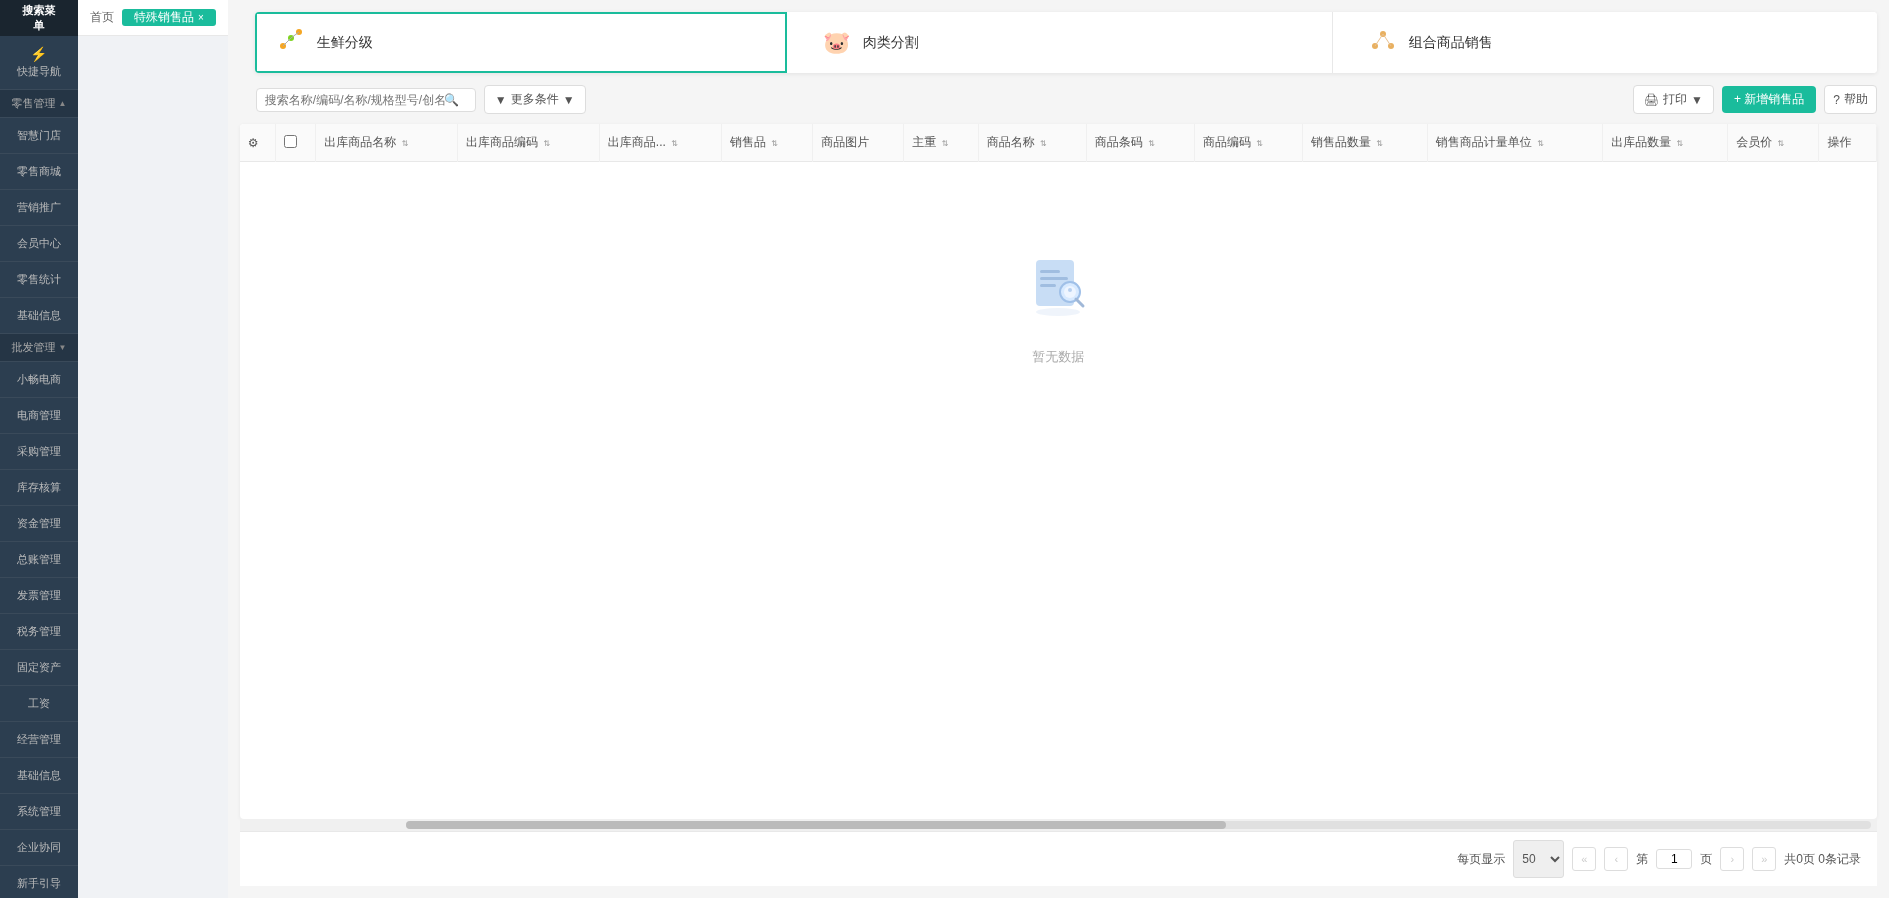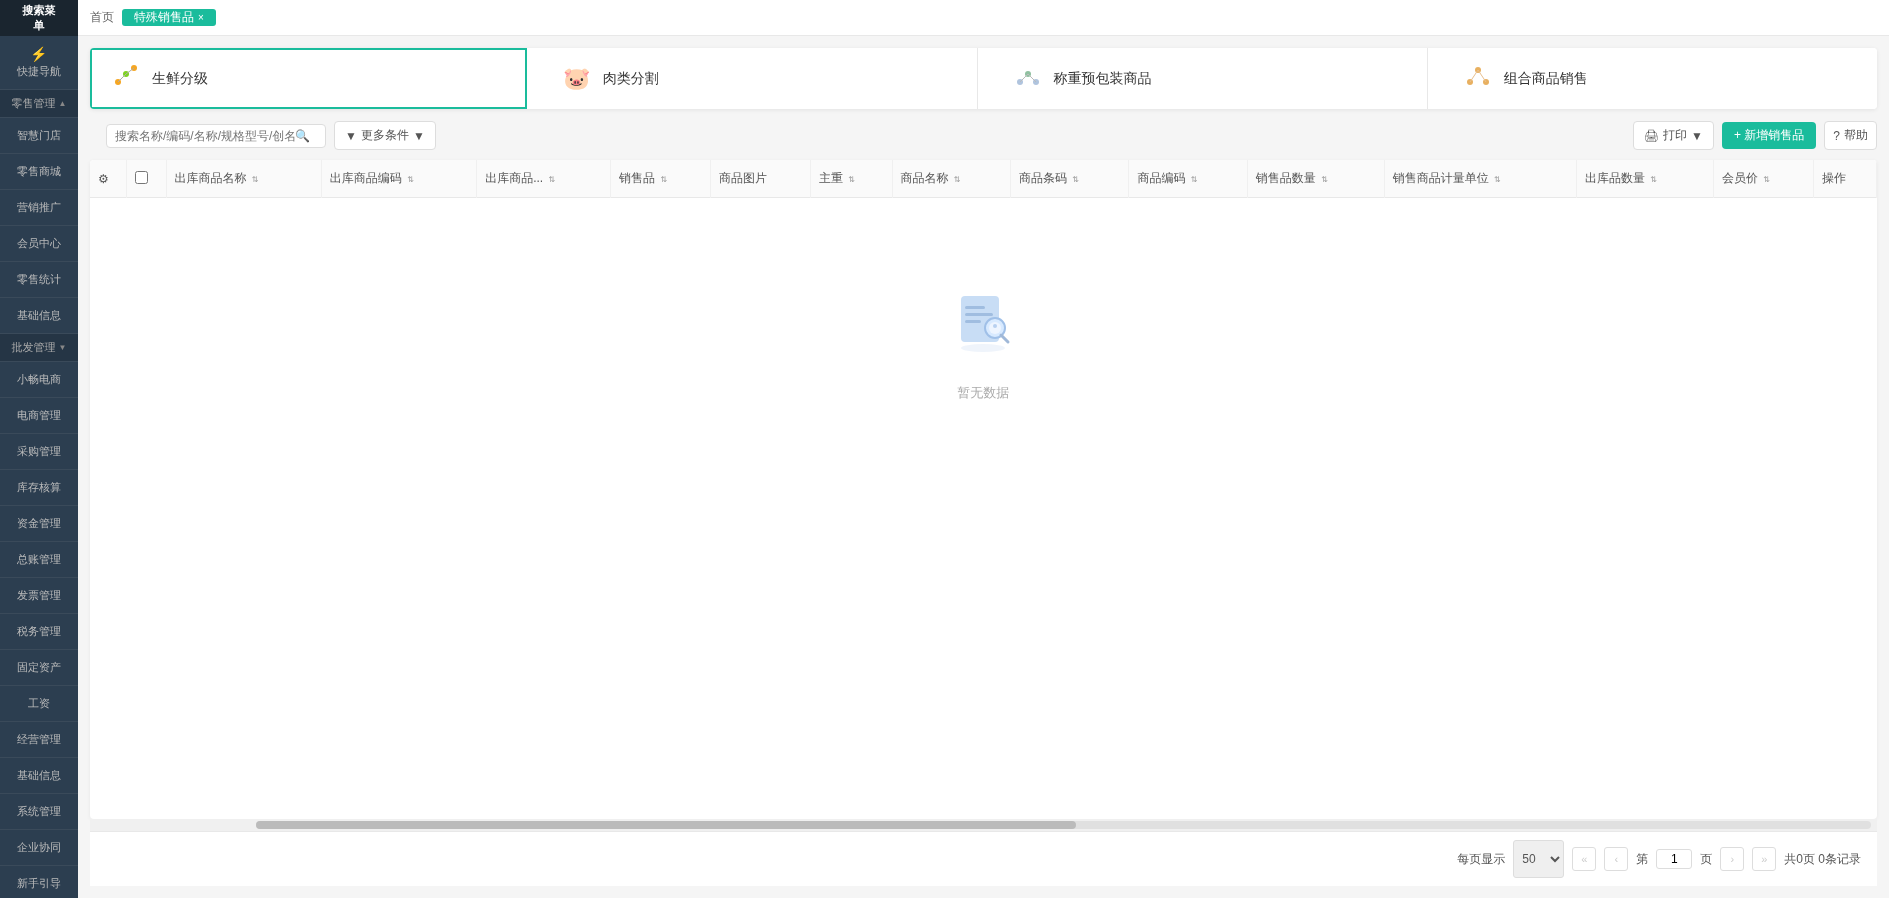--- a/index.html
+++ b/index.html
@@ -53,21 +53,21 @@
       display: flex;
       align-items: center;
       justify-content: center;
       gap: 3px;
     }
 
     
     .main-content {
       flex: 1;
       display: flex;
-      flex-direction: column;
+      flex-direction: row;
       overflow: hidden;
     }
 
     
     .topbar {
       background: #fff;
       border-bottom: 1px solid #e8e8e8;
       padding: 0 12px;
       height: 36px;
       display: flex;
@@ -106,20 +106,21 @@
     
     .tab-cards {
       display: flex;
       gap: 16px;
       background: #fff;
       border-radius: 4px;
       overflow: hidden;
       margin-bottom: 12px;
       flex-shrink: 0;
       box-shadow: 0 1px 4px rgba(0,0,0,0.08);
+      margin-left: 15px;
     }
     .tab-card {
       flex: 1;
       padding: 14px 20px;
       display: flex;
       align-items: center;
       gap: 12px;
       cursor: pointer;
       border-right: 1px solid #e8e8e8;
       background: #fff;
@@ -428,32 +429,20 @@
             <circle cx="22" cy="4" r="3" fill="#f5a623"></circle>
             <line x1="6" y1="18" x2="14" y2="10" stroke="#aaa" stroke-width="1"></line>
             <line x1="14" y1="10" x2="22" y2="4" stroke="#aaa" stroke-width="1"></line>
           </svg>
         </span>
         <span class="tab-card-label">生鲜分级</span>
       </div>
       <div class="tab-card">
         <span class="tab-card-icon" style="font-size:22px; color:#e8a0a0;">🐷</span>
         <span class="tab-card-label">肉类分割</span>
-      </div>
-      <div class="tab-card">
-        <span class="tab-card-icon">
-          <svg width="28" height="24" viewBox="0 0 28 24" fill="none" xmlns="http://www.w3.org/2000/svg">
-            <circle cx="6" cy="18" r="3" fill="#b0c4de"></circle>
-            <circle cx="14" cy="10" r="3" fill="#90c0a0"></circle>
-            <circle cx="22" cy="18" r="3" fill="#b0c4de"></circle>
-            <line x1="6" y1="18" x2="14" y2="10" stroke="#bbb" stroke-width="1"></line>
-            <line x1="14" y1="10" x2="22" y2="18" stroke="#bbb" stroke-width="1"></line>
-          </svg>
-        </span>
-        <span class="tab-card-label">称重预包装商品</span>
       </div>
       <div class="tab-card">
         <span class="tab-card-icon" style="color:#e8b060;">
           <svg width="28" height="24" viewBox="0 0 28 24" fill="none" xmlns="http://www.w3.org/2000/svg">
             <circle cx="6" cy="18" r="3" fill="#e8b060"></circle>
             <circle cx="14" cy="6" r="3" fill="#e8b060"></circle>
             <circle cx="22" cy="18" r="3" fill="#e8b060"></circle>
             <line x1="6" y1="18" x2="14" y2="6" stroke="#e8c090" stroke-width="1"></line>
             <line x1="14" y1="6" x2="22" y2="18" stroke="#e8c090" stroke-width="1"></line>
           </svg>

